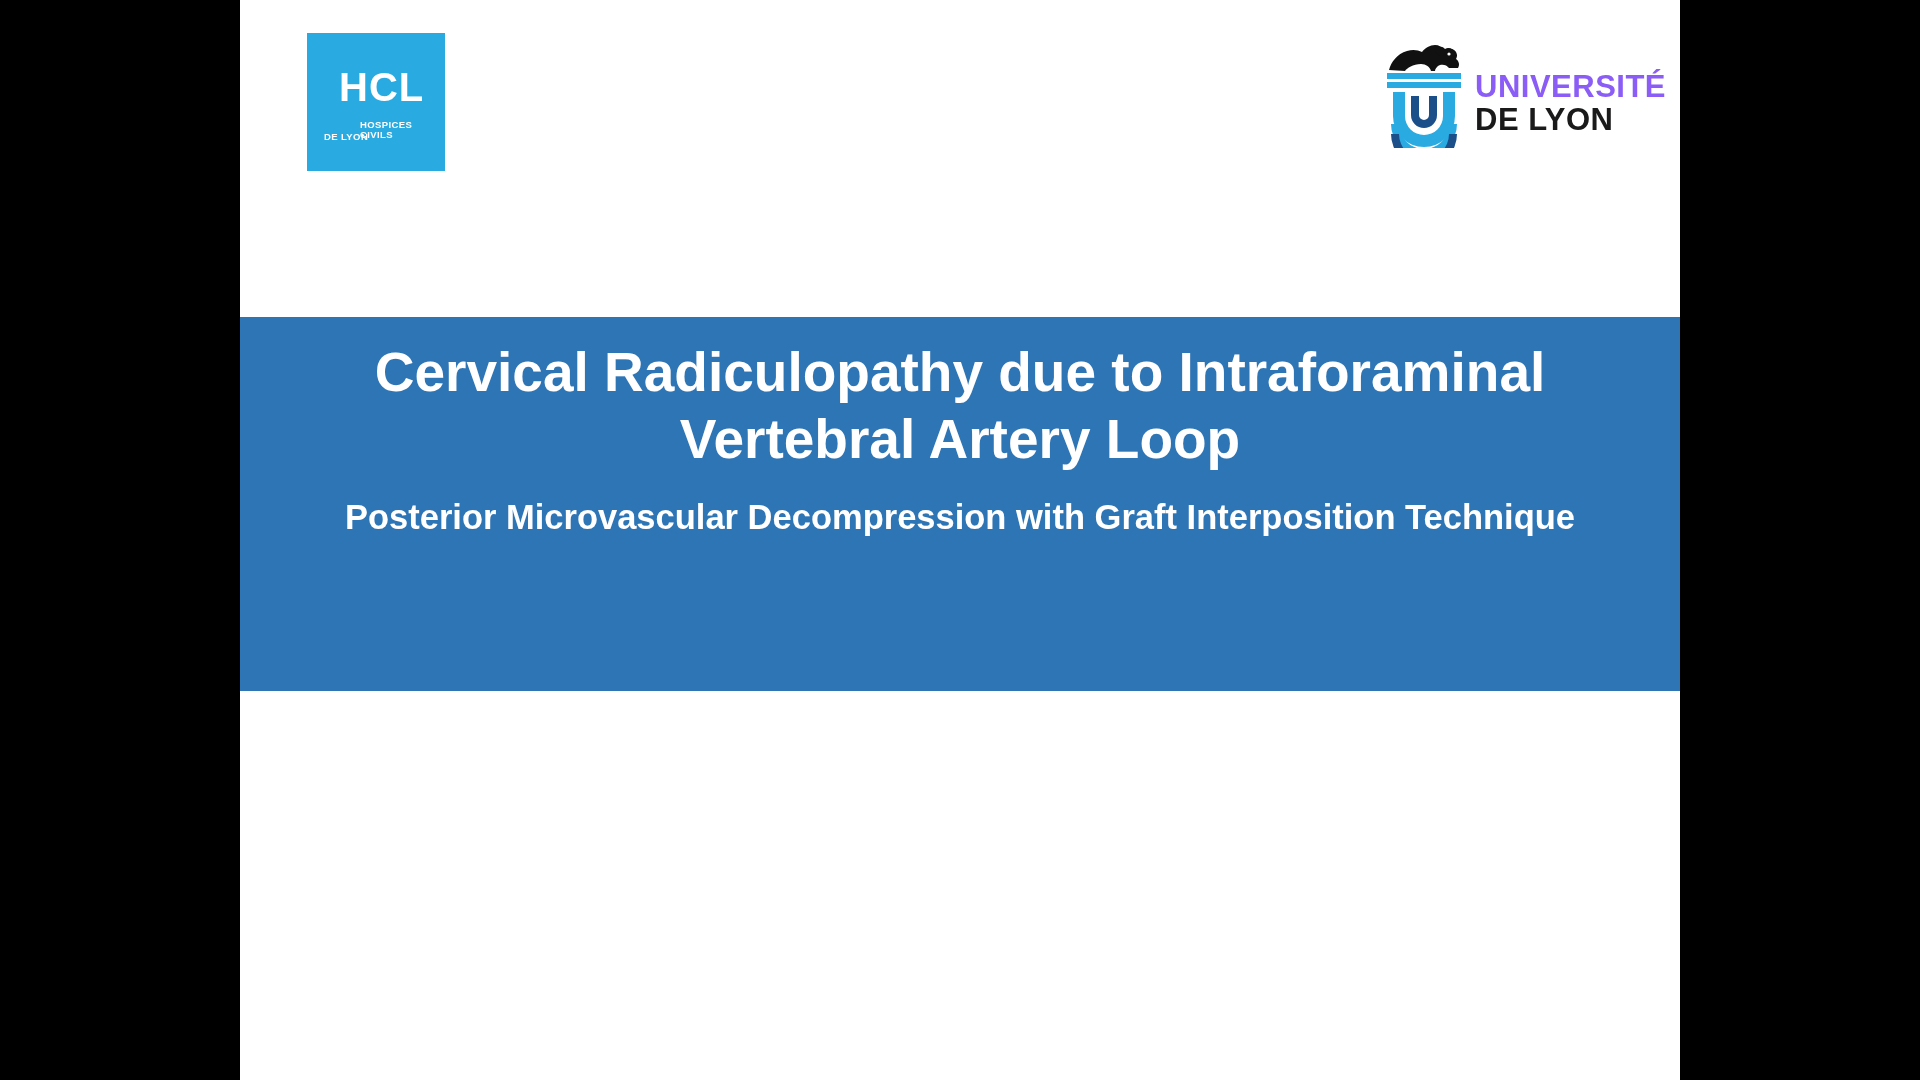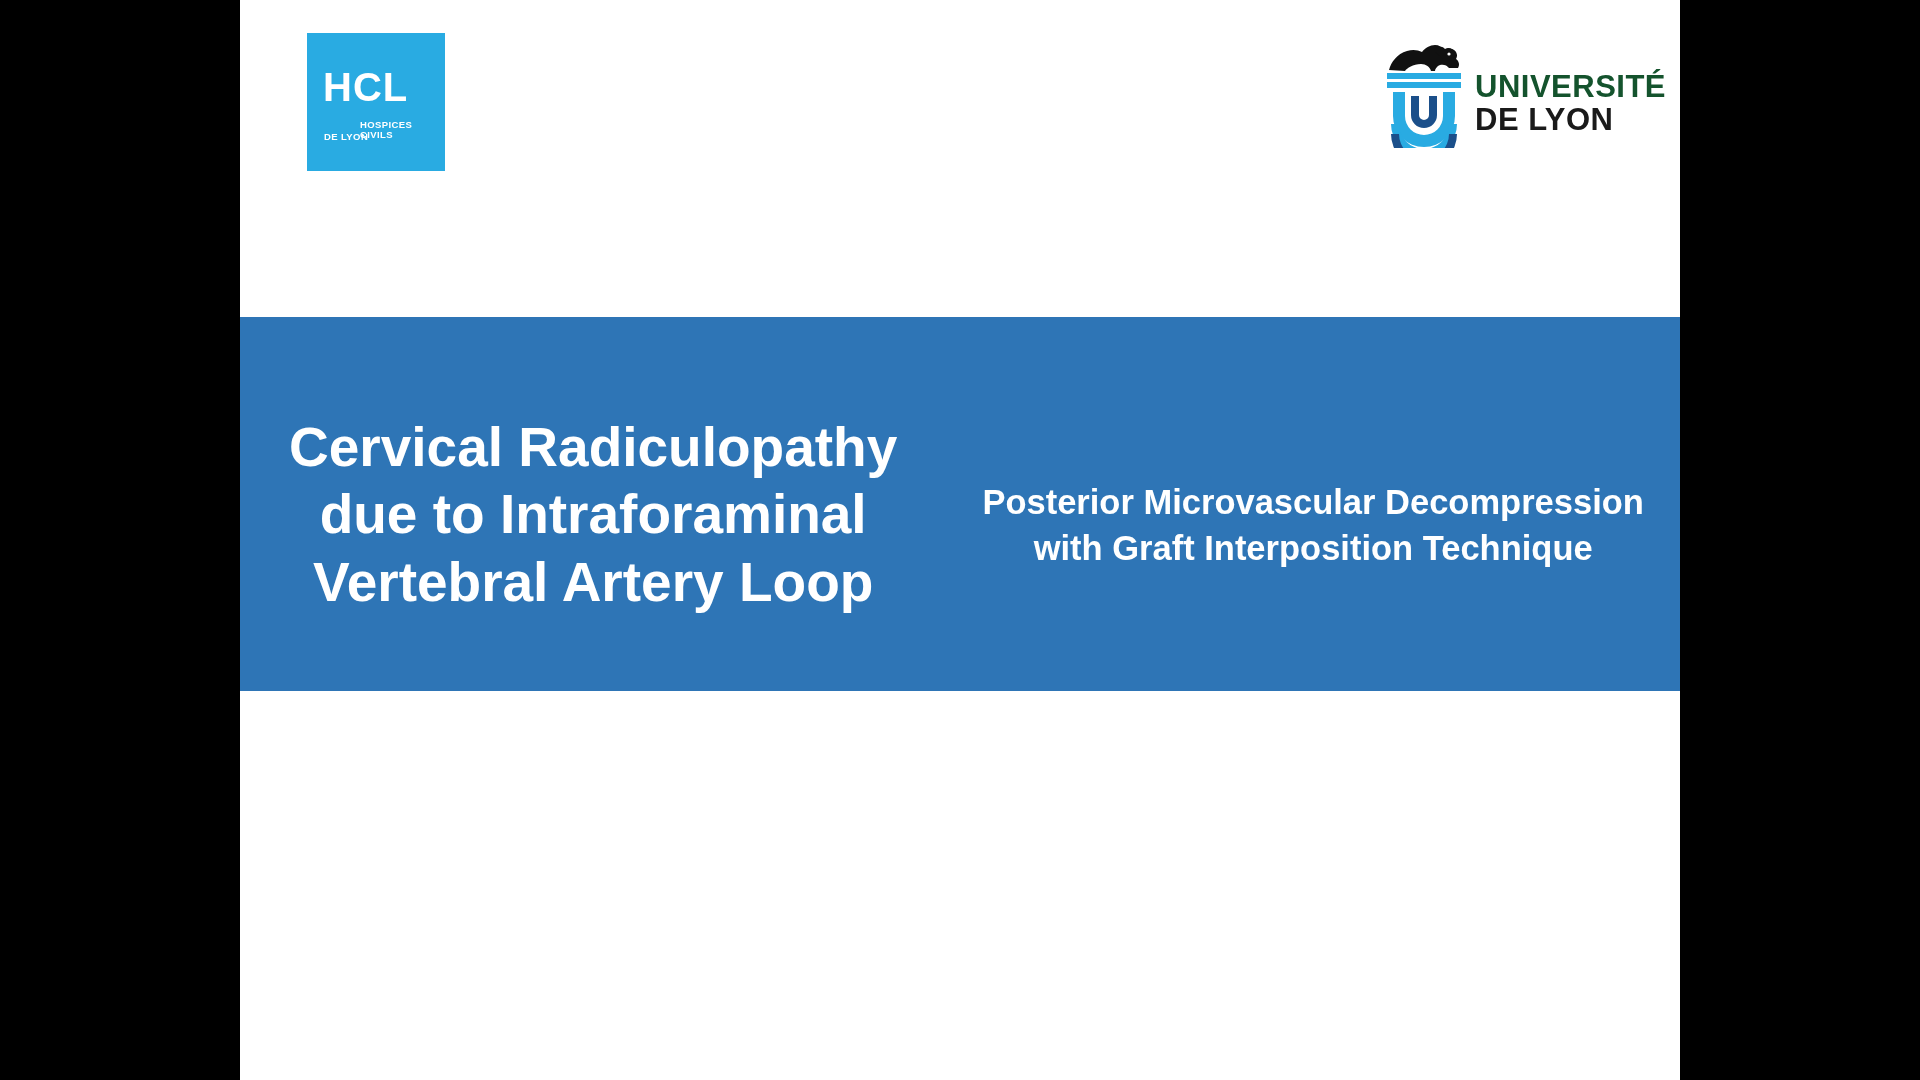--- a/index.html
+++ b/index.html
@@ -31,21 +31,21 @@
   .hcl-logo {
     position: absolute;
     left: 67px;
     top: 33px;
     width: 138px;
     height: 138px;
     background: #29ABE2;
   }
   .hcl-logo .hcl-main {
     position: absolute;
-    left: 16px;
+    left: 32px;
     top: 34px;
     color: #ffffff;
     font-weight: bold;
     font-size: 40px;
     letter-spacing: 1px;
     line-height: 1;
   }
   .hcl-logo .hcl-sub1 {
     position: absolute;
     left: 17px;
@@ -82,41 +82,41 @@
     width: 78px;
     height: 108px;
   }
   .udl-text {
     position: absolute;
     left: 90px;
     top: 30px;
     line-height: 1.08;
   }
   .udl-line1 {
-    color: #14532d;
+    color: #8b5cf6;
     font-weight: bold;
     font-size: 31px;
     letter-spacing: 0.5px;
   }
   .udl-line2 {
     color: #1a1a1a;
     font-weight: bold;
     font-size: 31px;
     letter-spacing: 0.5px;
   }
   
   .title-band {
     position: absolute;
     left: 0px;
     top: 317px;
     width: 1440px;
     height: 374px;
     background: #2E75B6;
     display: flex;
-    flex-direction: row;
+    flex-direction: column;
     align-items: center;
     justify-content: flex-start;
     padding-top: 22px;
     box-sizing: border-box;
   }
   .title-main {
     color: #ffffff;
     font-weight: bold;
     font-size: 55px;
     line-height: 1.22;

